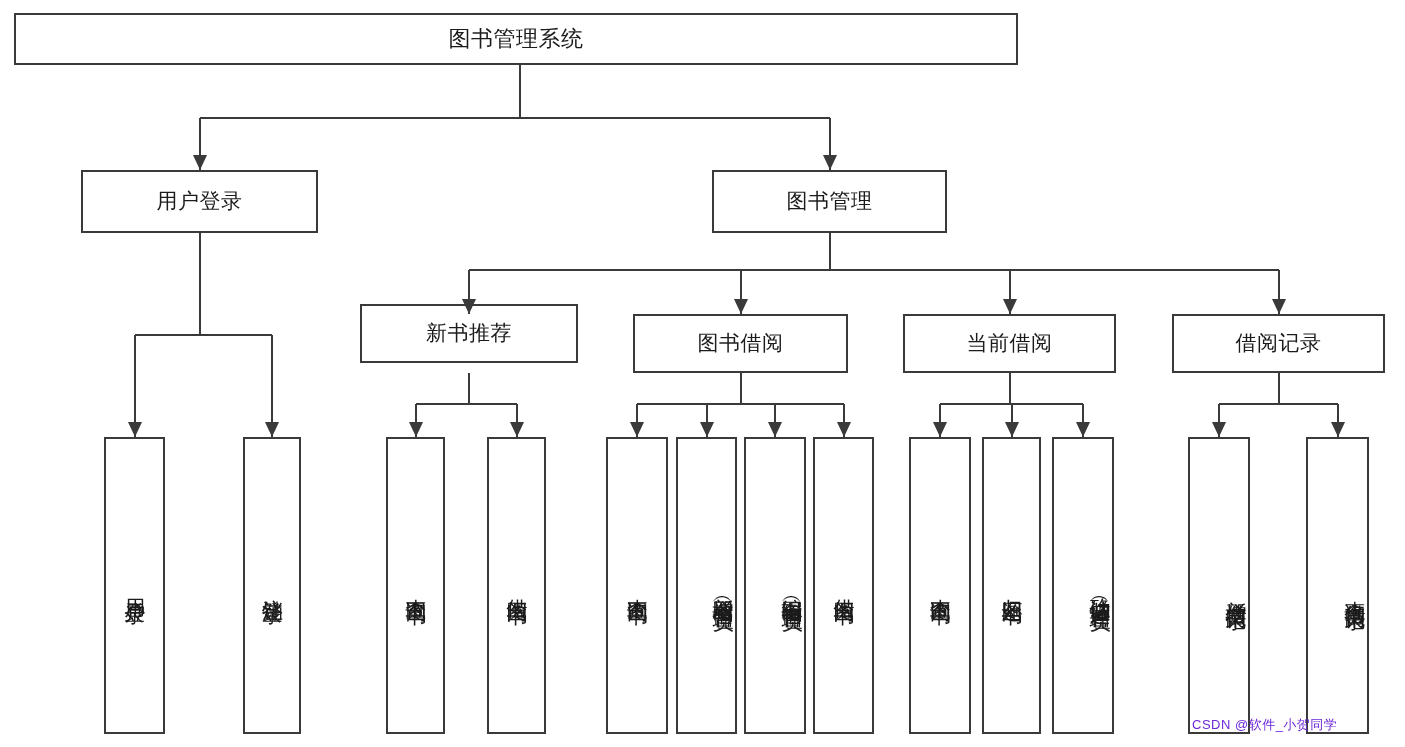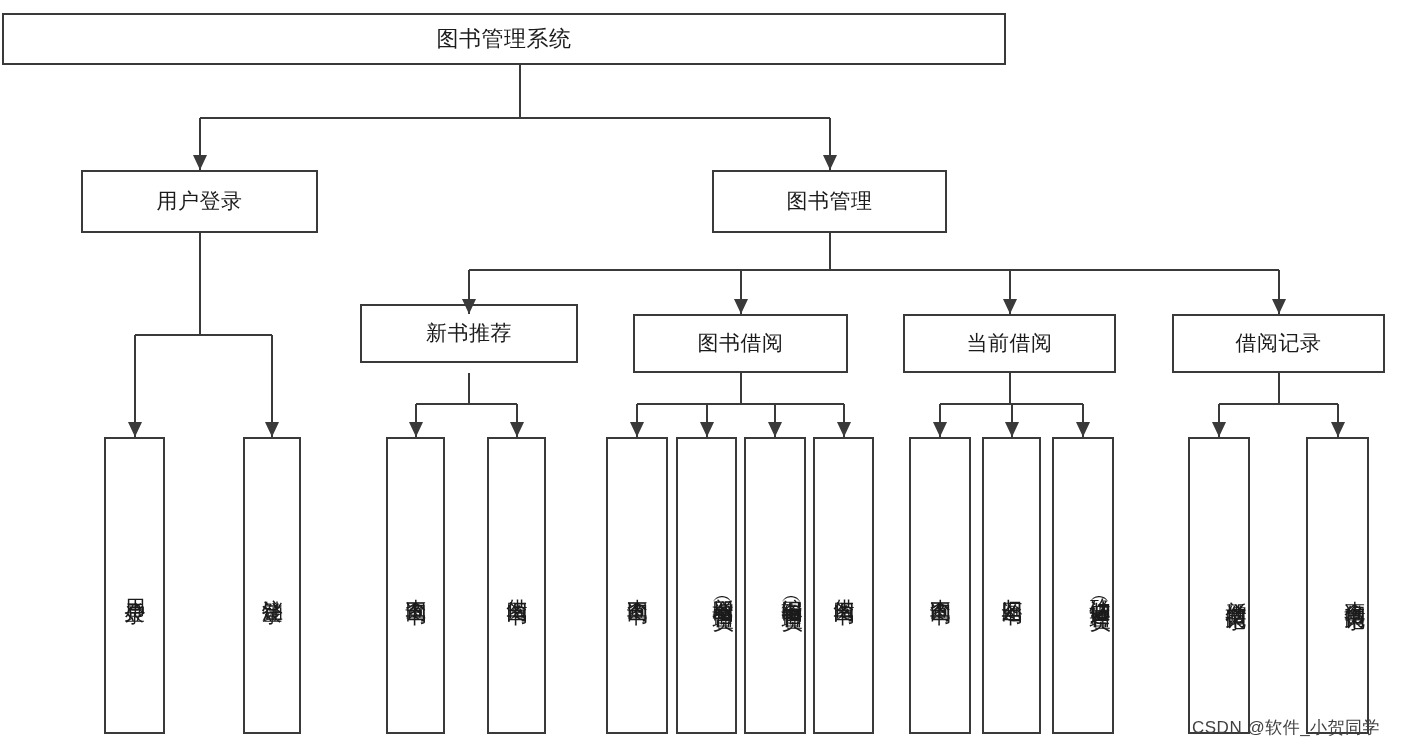--- a/index.html
+++ b/index.html
@@ -63,31 +63,31 @@
   .arrow {
     position: absolute;
     width: 0;
     height: 0;
     border-left: 7px solid transparent;
     border-right: 7px solid transparent;
     border-top: 15px solid #3a3a3a;
   }
   .watermark {
     position: absolute;
-    font-size: 17px;
-    color: #404040;
+    font-size: 13px;
+    color: #6d28d9;
     white-space: nowrap;
     letter-spacing: 0.5px;
   }
 </style>
 </head>
 <body>
 
 <div id="canvas">
-    <div class="node node-h node-root" style="left: 2px; top: 13px; width: 1004px; height: 52px;">图书管理系统</div>
+    <div class="node node-h node-root" style="left: 14px; top: 13px; width: 1004px; height: 52px;">图书管理系统</div>
     <div class="node node-h" style="left: 81px; top: 170px; width: 237px; height: 63px;">用户登录</div>
     <div class="node node-h" style="left: 712px; top: 170px; width: 235px; height: 63px;">图书管理</div>
     <div class="node node-h" style="left: 360px; top: 304px; width: 218px; height: 59px;">新书推荐</div>
     <div class="node node-h" style="left: 633px; top: 314px; width: 215px; height: 59px;">图书借阅</div>
     <div class="node node-h" style="left: 1172px; top: 314px; width: 213px; height: 59px;">借阅记录</div>
     <div class="node node-h" style="left: 903px; top: 314px; width: 213px; height: 59px;">当前借阅</div>
     <div class="node node-v center-v" style="left: 104px; top: 437px; width: 61px; height: 297px;">用户登录</div>
     <div class="node node-v center-v" style="left: 243px; top: 437px; width: 58px; height: 297px;">注销登录</div>
     <div class="node node-v center-v" style="left: 386px; top: 437px; width: 59px; height: 297px;">查询图书</div>
     <div class="node node-v center-v" style="left: 487px; top: 437px; width: 59px; height: 297px;">借阅图书</div>

